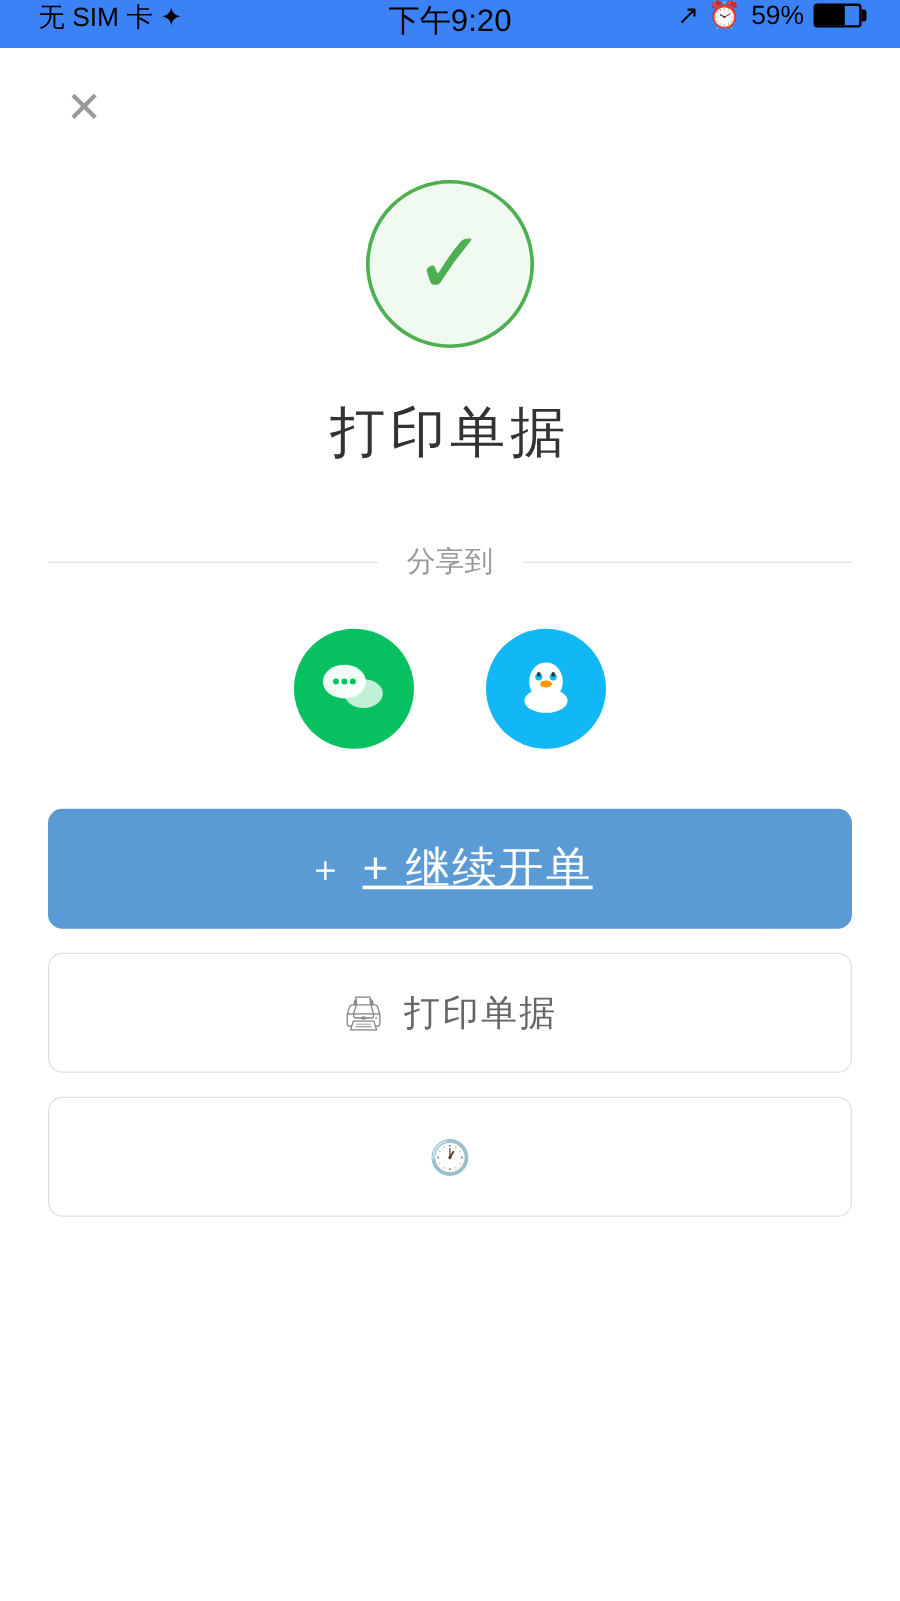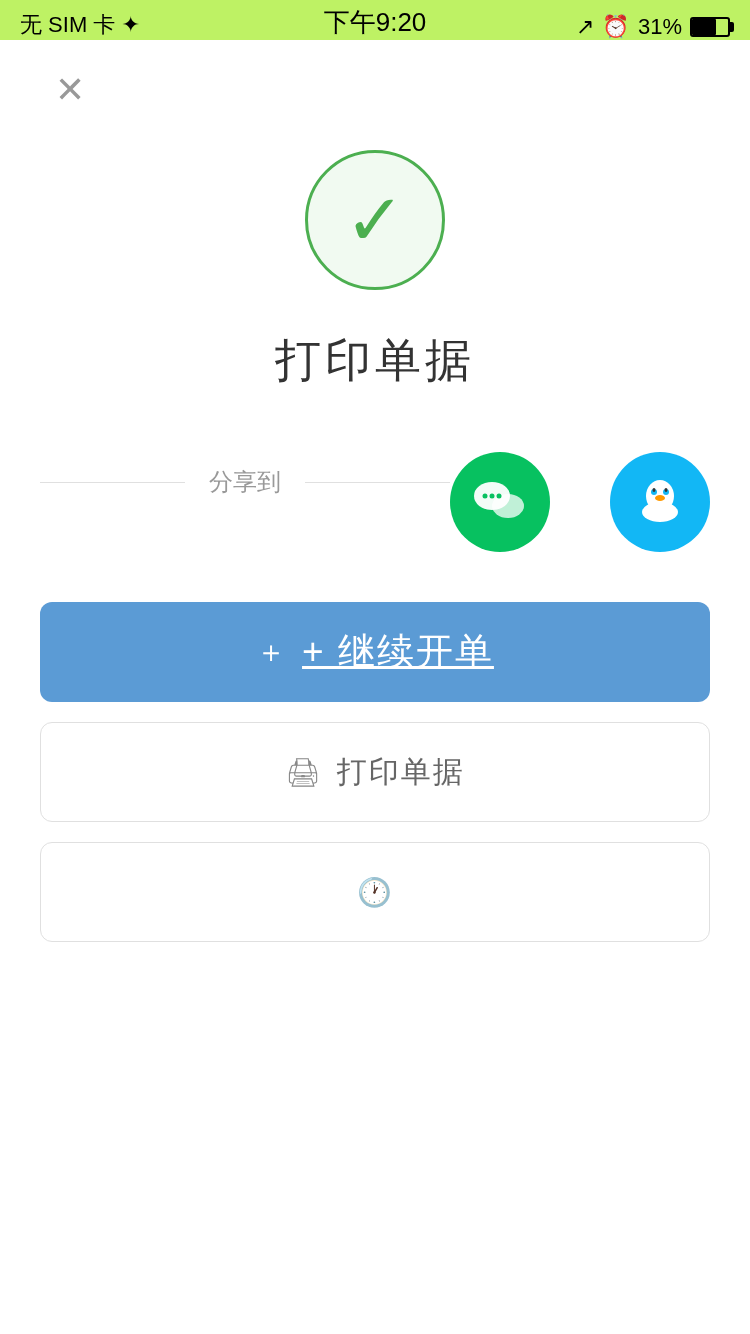--- a/index.html
+++ b/index.html
@@ -10,25 +10,25 @@
       background: #ffffff;
       font-family: -apple-system, "PingFang SC", "Helvetica Neue", sans-serif;
       display: flex;
       flex-direction: column;
     }
 
     
     .status-bar {
       width: 100%;
       height: 40px;
-      background: #bef264;
-      display: flex;
-      align-items: flex-end;
+      background: #3b82f6;
+      display: flex;
+      align-items: flex-start;
       justify-content: space-between;
-      padding: 0 20px;
+      padding: 0 32px;
       font-size: 24px;
       color: #000;
     }
     .status-left {
       display: flex;
       align-items: center;
       gap: 10px;
       font-size: 22px;
     }
     .status-center {
@@ -121,21 +121,21 @@
     .success-title {
       font-size: 46px;
       color: #333;
       font-weight: 400;
       letter-spacing: 4px;
     }
 
     
     .share-section {
       display: flex;
-      flex-direction: row;
+      flex-direction: column;
       align-items: center;
       margin-bottom: 50px;
     }
     .share-divider-row {
       display: flex;
       align-items: center;
       width: 100%;
       margin-bottom: 40px;
     }
     .divider-line {
@@ -202,21 +202,21 @@
 <body>
 
 <div class="status-bar">
   <div class="status-left">
     <span>无 SIM 卡 ✦</span>
   </div>
   <div class="status-center">下午9:20</div>
   <div class="status-right">
     <span>↗</span>
     <span>⏰</span>
-    <span>31%</span>
+    <span>59%</span>
     <span class="battery-icon">
       <div class="battery-fill"></div>
     </span>
   </div>
 </div>
 
 <div class="main-content">
 
   <div class="close-btn">
     <span class="close-x">✕</span>

